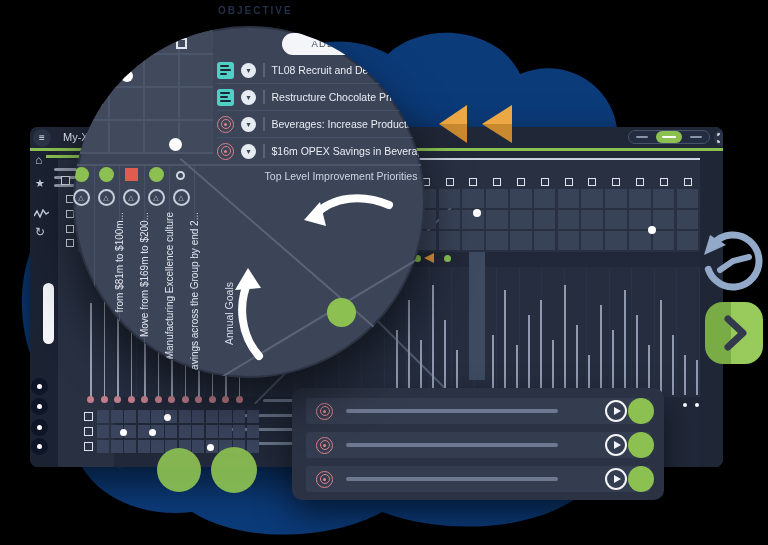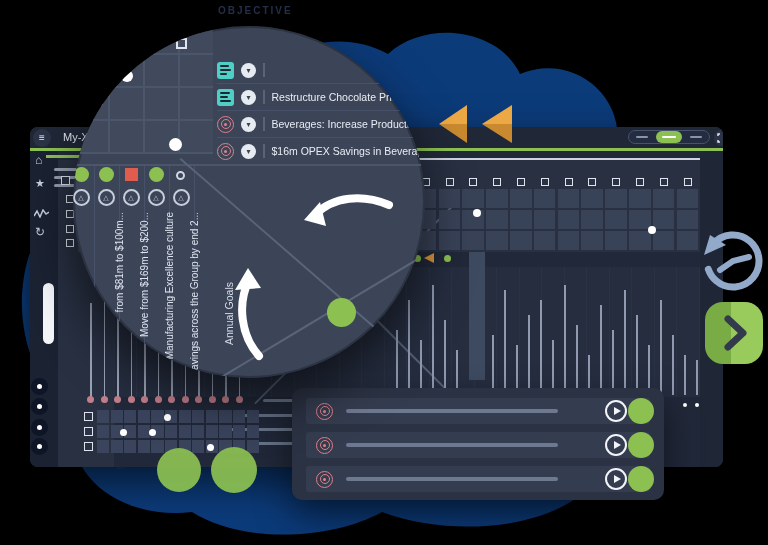--- a/index.html
+++ b/index.html
@@ -381,31 +381,34 @@
     <div class="abs" style="left:20.5px;top:140px;width:1.5px;height:212px;background:#47516a"></div>
     <div class="abs" style="left:45.5px;top:140px;width:1.5px;height:212px;background:#47516a"></div>
     <div class="abs" style="left:70.5px;top:140px;width:1.5px;height:212px;background:#47516a"></div>
     <div class="abs" style="left:95.5px;top:140px;width:1.5px;height:212px;background:#47516a"></div>
     <div class="abs" style="left:120.5px;top:140px;width:1.5px;height:212px;background:#47516a"></div>
 
     <div class="abs" style="left:108px;top:132px;width:300px;height:2px;background:#5a6478;transform:rotate(41deg);transform-origin:0 0"></div>
     <div class="abs" style="left:140px;top:355px;width:240px;height:2px;background:#5a6478;transform:rotate(-31deg);transform-origin:0 0"></div>
     <div class="dot" style="left:254px;top:272px;width:29px;height:29px;background:#8cc152"></div>
 
+    <div class="abs" style="left:209px;top:7px;width:150px;height:22px;border-radius:11px;background:#f3f5f8;
+                color:#434c5e;font-size:9.5px;letter-spacing:1.2px;text-align:center;line-height:22px">ADD OBJECTIVE</div>
 
     <div class="task-row" style="top:32px">
       <span class="doc-icon">
           <i style="width:9px"></i>
           <i style="width:11px"></i>
           <i style="width:7px"></i>
         </span>
       <span class="dd">
           <span>▾</span>
         </span>
       <span class="rowdiv"></span>
+      <span class="task-label">TL08 Recruit and Develop best...</span>
     </div>
     <div class="abs" style="left:144px;top:56.5px;width:208px;height:1.5px;background:#47516a"></div>
     <div class="task-row" style="top:59px">
       <span class="doc-icon">
           <i style="width:10px"></i>
           <i style="width:8px"></i>
           <i style="width:11px"></i>
         </span>
       <span class="dd">
           <span>▾</span>
@@ -425,20 +428,21 @@
     <div class="abs" style="left:144px;top:110.5px;width:208px;height:1.5px;background:#47516a"></div>
     <div class="task-row" style="top:113px">
       <span class="target" style="width:17px;height:17px"></span>
       <span class="dd">
           <span>▾</span>
         </span>
       <span class="rowdiv"></span>
       <span class="task-label">$16m OPEX Savings in Beverages by End...</span>
     </div>
 
+    <div class="abs" style="left:128px;top:144px;width:280px;text-align:center;font-size:10.5px;color:#ccd4e2">Top Level Improvement Priorities</div>
     <div class="vtext" style="left:-61px;top:256px;font-size:10.5px;color:#d6dce8">Annual Goals</div>
 
     <div class="dot" style="left:1px;top:141px;width:15px;height:15px;background:#8cc152"></div>
     <div class="dot" style="left:26px;top:141px;width:15px;height:15px;background:#8cc152"></div>
     <div class="abs" style="left:51.5px;top:142px;width:13px;height:13px;background:#e05c4e"></div>
     <div class="dot" style="left:76px;top:141px;width:15px;height:15px;background:#8cc152"></div>
     <div class="dot" style="left:103px;top:145px;width:9px;height:9px;border:2px solid #cfd6e2;box-sizing:border-box"></div>
 
     <div class="warn" style="left:-0.5px;top:163px">
         <span>△</span>

